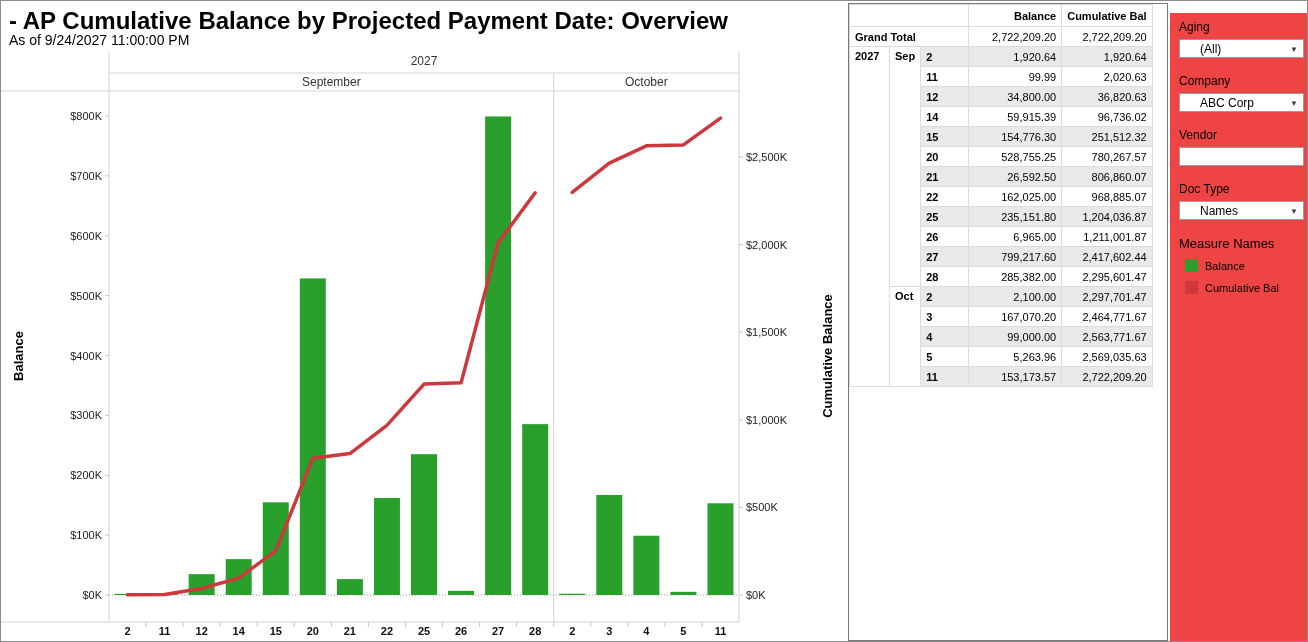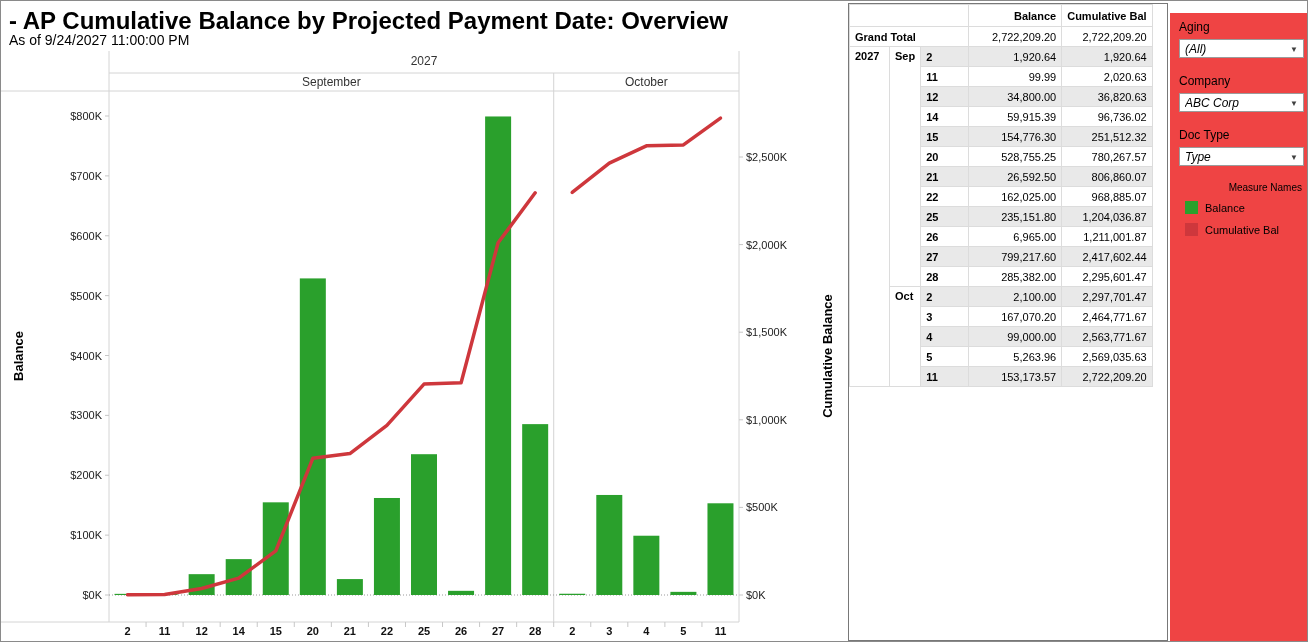--- a/index.html
+++ b/index.html
@@ -22,25 +22,25 @@
   table.data td.day { font-weight:700; text-align:left; }
   table.data td.val { text-align:right; }
   table.data td.gt { font-weight:700; text-align:left; }
   table.data tr.shade td.day, table.data tr.shade td.val { background:#e9e9e9; }
 
   
   .filter-panel { position:absolute; left:1169px; top:12px; width:139px; height:642px; background:#ef4444; padding:7px 7px 0 9px; }
   .filter-section { margin-bottom:16px; }
   .filter-label { font-size:12px; color:#000; line-height:14px; margin-bottom:5px; }
   .dropdown, .text-input { position:relative; width:125px; height:19px; border:1px solid #9b9b9b; background:#fff; font-size:12px; display:flex; align-items:center; }
-  .dropdown { padding:0 18px 0 5px; cursor:default;font-style:italic; }
+  .dropdown { padding:0 18px 0 20px; cursor:default; }
   .dd-text { overflow:hidden; white-space:nowrap; }
   .dd-arrow { position:absolute; right:5px; top:5px; font-size:8px; color:#3f3f3f; line-height:9px; }
   .text-input { padding:0 5px; font-family:"Liberation Sans", sans-serif; }
-  .legend-title { font-size:10px; margin:6px 0 8px 0;text-align:right; }
+  .legend-title { font-size:13px; margin:6px 0 8px 0; }
   .legend-item { display:flex; align-items:center; margin:0 0 9px 6px; }
   .legend-swatch { width:13px; height:13px; margin-right:7px; flex:0 0 auto; }
   .legend-label { font-size:11px; }
 </style>
 </head>
 <body>
 
 <div class="app">
 
   <div class="chart-panel">
@@ -266,23 +266,27 @@
           </div>
         </div>
         <div class="filter-section">
       <div class="filter-label">Company</div>
           <div class="dropdown">
         <span class="dd-text">ABC Corp</span>
         <span class="dd-arrow">▼</span>
           </div>
         </div>
         <div class="filter-section">
+      <div class="filter-label">Vendor</div>
+          <input class="text-input" value="" style="">
+        </div>
+        <div class="filter-section">
       <div class="filter-label">Doc Type</div>
           <div class="dropdown">
-        <span class="dd-text">Type</span>
+        <span class="dd-text">Names</span>
         <span class="dd-arrow">▼</span>
           </div>
         </div>
       </div>
     <div class="legend">
       <div class="legend-title">Measure Names</div>
       <div id="legend-items">
           <div class="legend-item">
        <span class="legend-swatch" style="background:#2aa02c"></span>
        <span class="legend-label">Balance</span>

